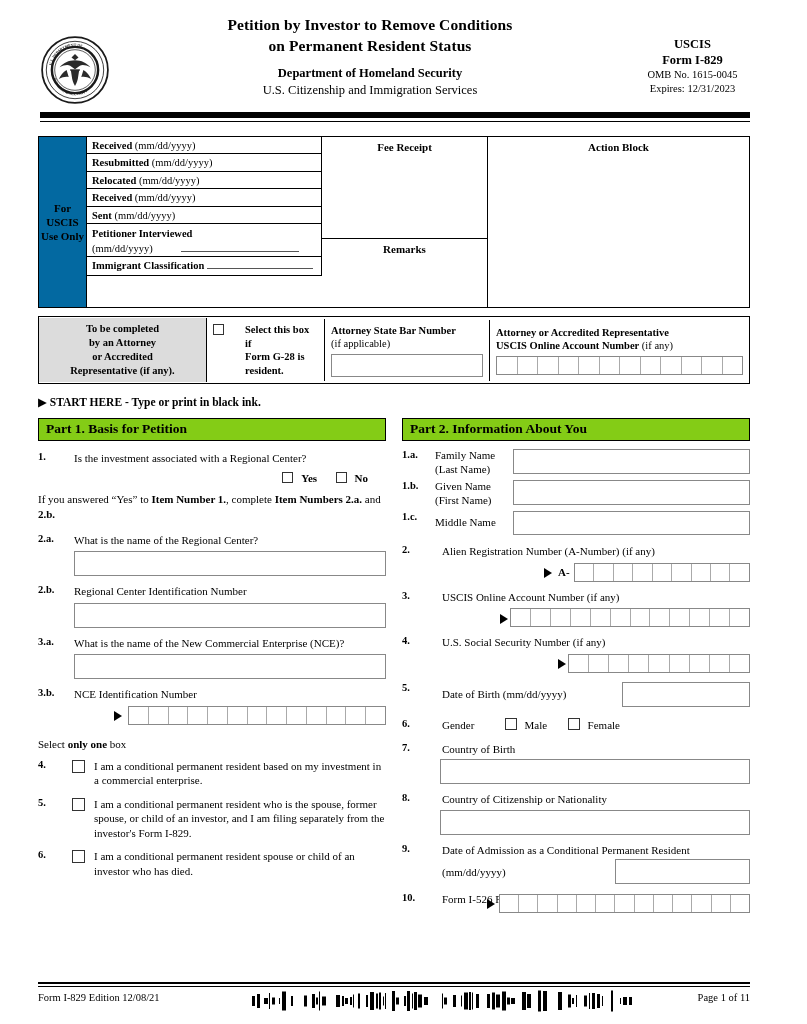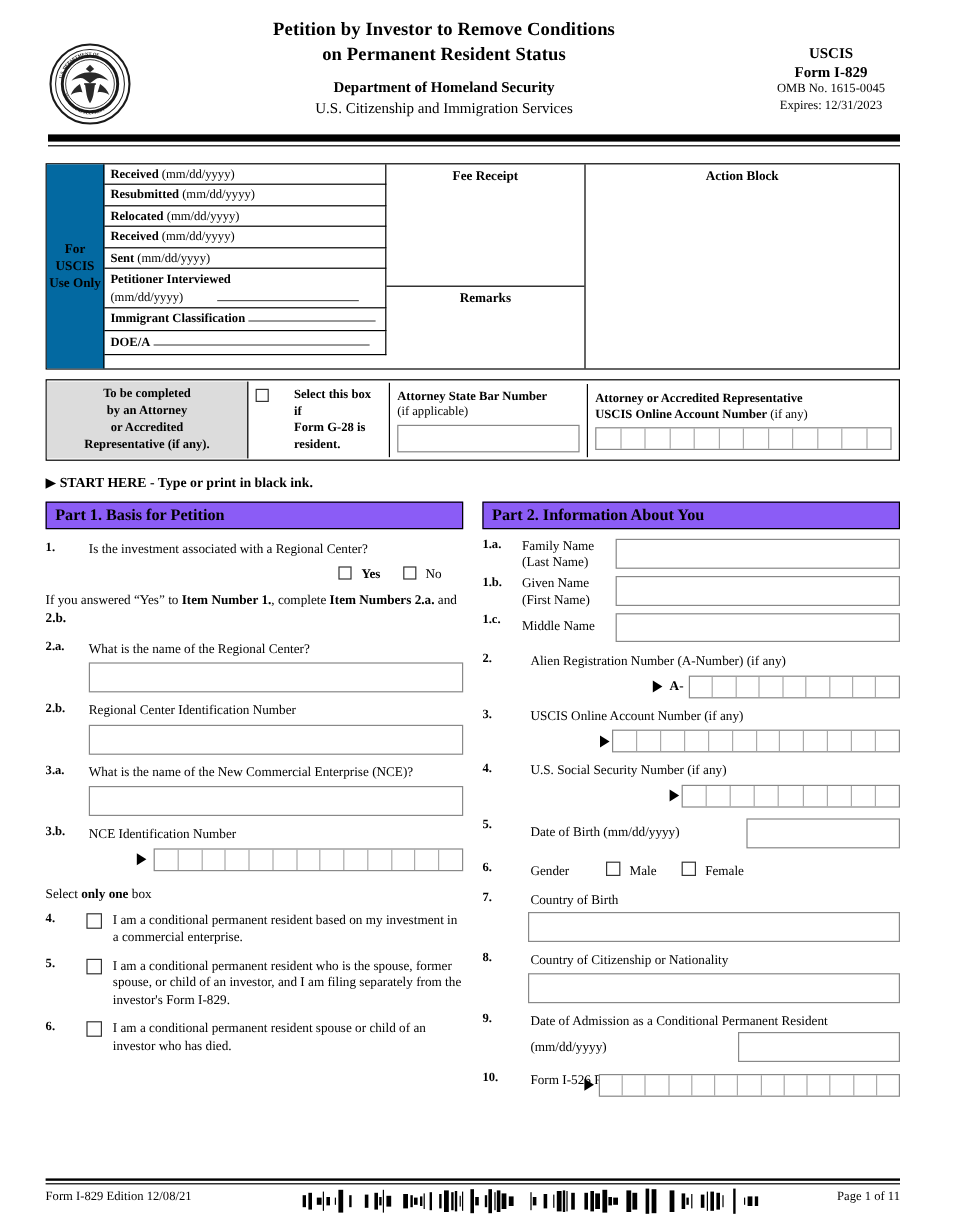--- a/index.html
+++ b/index.html
@@ -61,21 +61,21 @@
   .comb i{flex:1;border-right:1px solid #aaa;display:block;}
   .comb i:last-child{border-right:none;}
 
   
   .starthere{position:absolute;left:38px;top:395px;font-weight:bold;font-size:11.5px;}
 
   
   .col{position:absolute;top:418px;width:348px;}
   .colL{left:38px;}
   .colR{left:402px;}
-  .parthead{border:1.4px solid #000;background:#8b5cf6;box-sizing:border-box;height:23px;
+  .parthead{border:1.4px solid #000;background:#84cc16;box-sizing:border-box;height:23px;
             font-weight:bold;font-size:13.5px;padding:2px 0 0 7px;}
   .item{position:relative;margin-top:9px;}
   .num{position:absolute;left:0;top:0;font-weight:bold;font-size:10.5px;}
   .ibody{margin-left:36px;font-size:11px;line-height:14.5px;}
   .ibody.ind{margin-left:40px;}
   .bold{font-weight:bold;margin-top:45px;}
 
   .fullbox{height:25px;width:312px;margin-top:4px;}
 
   .ftrow{display:flex;align-items:flex-start;}
@@ -165,24 +165,20 @@
 
       <div class="sub-row r1">
         <div style="font-weight:bold;">Petitioner Interviewed</div>
         <div><span>(mm/dd/yyyy)</span>
           <span class="uline" style="width:118px;margin-left:26px;"></span></div>
       </div>
       <div class="sub-row r2">
         <span style="font-weight:bold;">Immigrant Classification</span>
         <span class="uline" style="width:106px;"></span>
       </div>
-      <div class="sub-row r3">
-        <span style="font-weight:bold;">DOE/A</span>
-        <span class="uline" style="width:180px;"></span>
-      </div>
     </div>
 
     <div class="fee-col">
       <div class="fee-top">
         <span>Fee Receipt</span>
       </div>
       <div class="fee-bot">
         <span>Remarks</span>
       </div>
     </div>
@@ -246,21 +242,21 @@
   <div class="col colL">
     <div class="parthead">Part 1.  Basis for Petition</div>
 
     <div class="item" style="margin-top:10px;">
       <span class="num">1.</span>
       <div class="ibody">Is the investment associated with a Regional Center?</div>
       <div style="text-align:right;margin-top:6px;padding-right:18px;">
         <span class="cbx"></span>
         <span style="font-weight:bold;margin:0 16px 0 5px;">Yes</span>
         <span class="cbx"></span>
-        <span style="font-weight:normal;margin-left:5px;">No</span>
+        <span style="font-weight:bold;margin-left:5px;">No</span>
       </div>
     </div>
 
     <div style="margin-top:8px;font-size:11px;line-height:15px;">
       <span>If you answered “Yes” to </span><span class="bold">Item Number 1.</span><span>, complete </span><span class="bold">Item Numbers 2.a.</span><span> and </span><span class="bold">2.b.</span>
     </div>
 
     <div class="item" style="margin-top:11px;">
       <span class="num">2.a.</span>
       <div class="ibody">What is the name of the Regional Center?</div>

